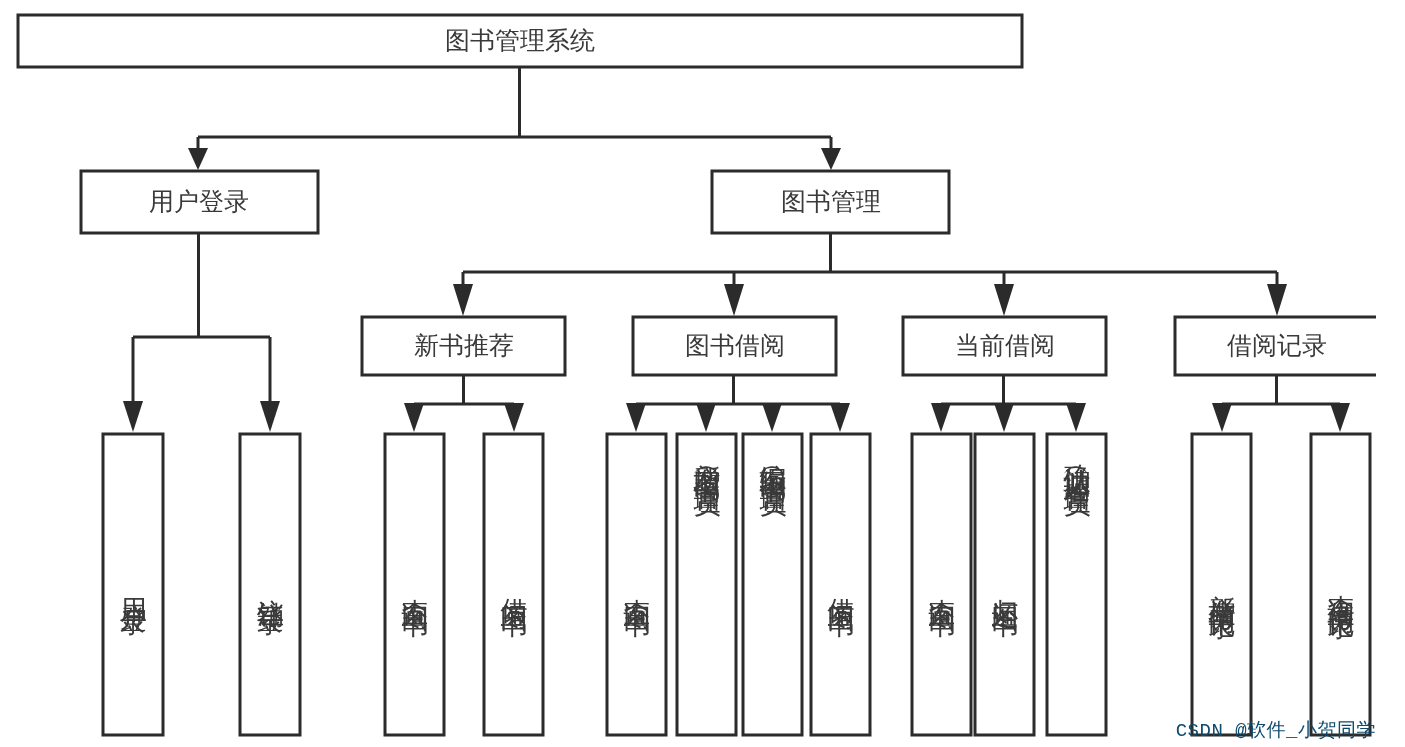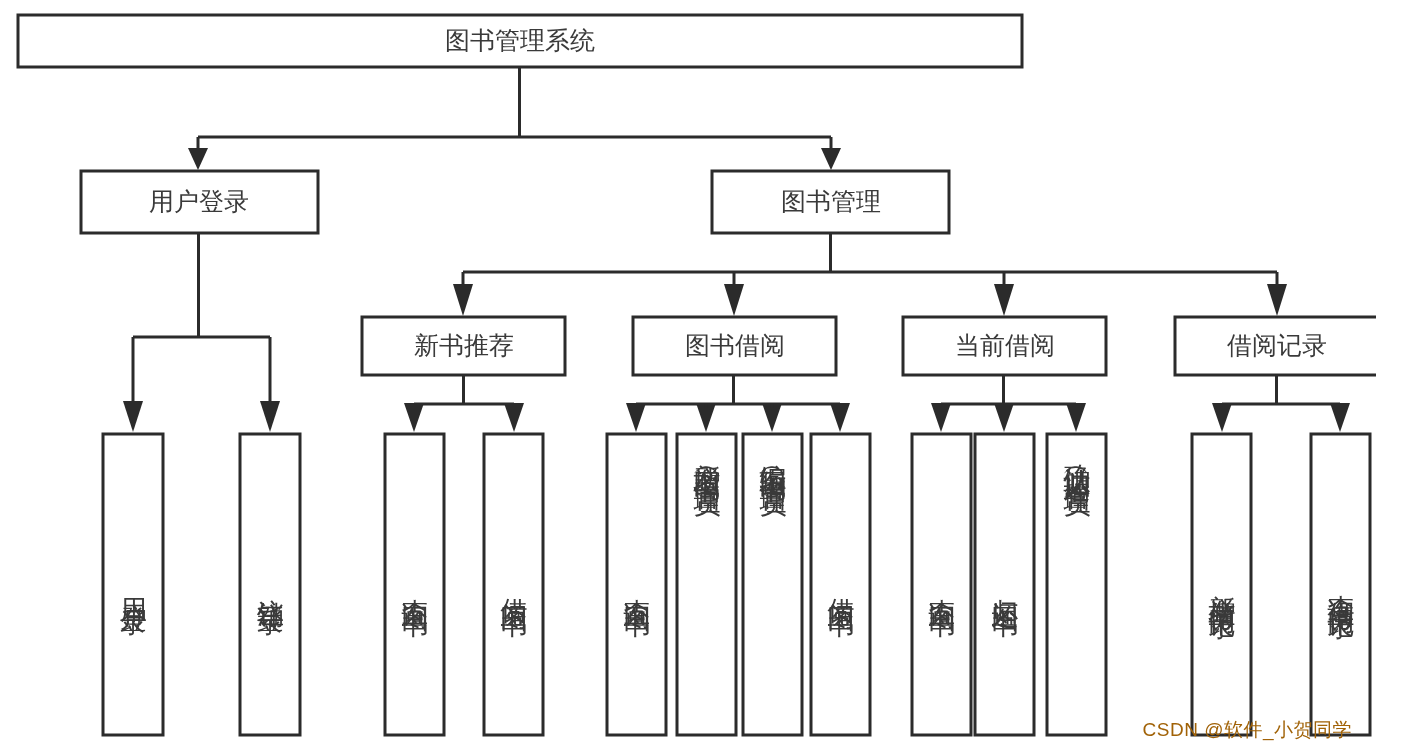--- a/index.html
+++ b/index.html
@@ -61,25 +61,25 @@
     text-orientation: upright;
     font-family: "Liberation Sans", "DejaVu Sans", sans-serif;
     font-size: 27px;
     line-height: 1;
     letter-spacing: 4px;
     color: #3a3a3a;
     white-space: nowrap;
   }
   .watermark {
     position: absolute;
-    right: 24px;
+    right: 0;
     bottom: 4px;
-    font-family: Liberation Sans, sans-serif;
+    font-family: Liberation Mono, monospace;
     font-size: 19px;
-    color: #a16207;
+    color: #0c4a6e;
     letter-spacing: 0.5px;
     white-space: nowrap;
   }
 </style>
 </head>
 <body>
 
 <div id="diagram-root">
 
   <svg id="flow-svg" viewBox="0 0 1405 747">

